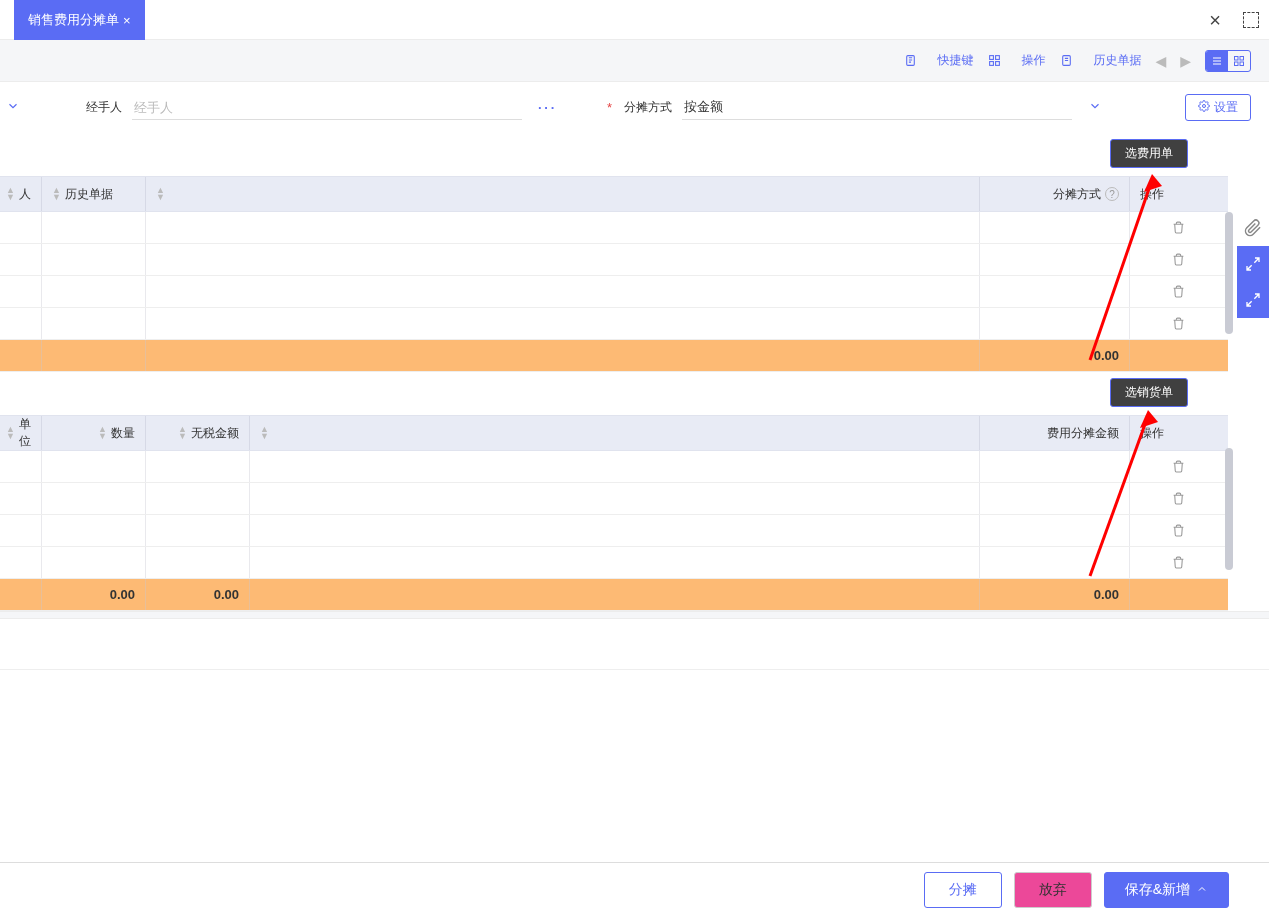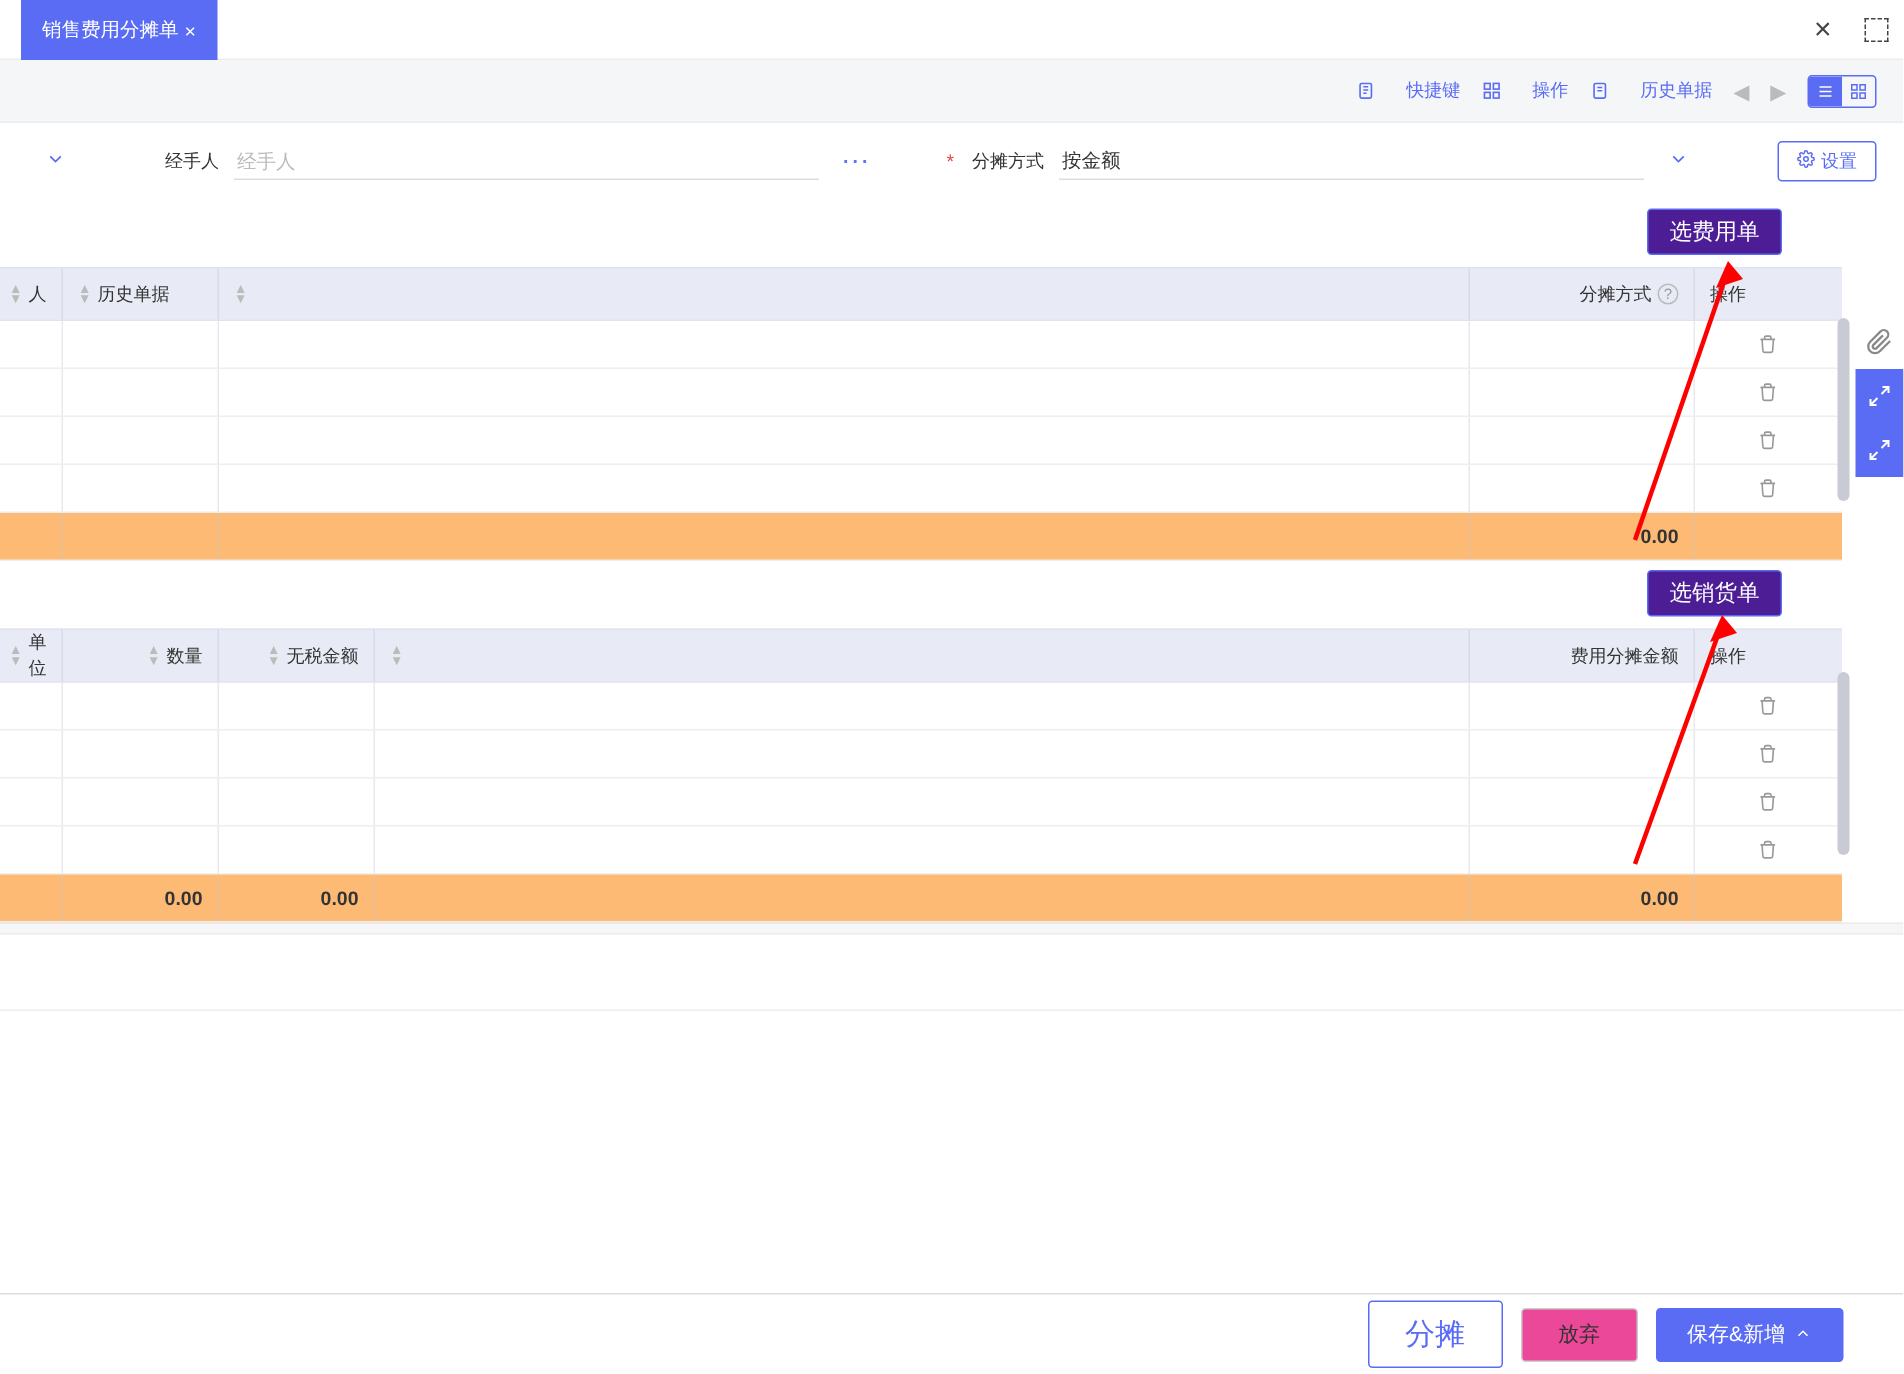--- a/index.html
+++ b/index.html
@@ -11,35 +11,35 @@
 .close-icon { font-size: 20px; color: #444; cursor: pointer; padding: 4px 8px; }
 .fullscreen-icon { width: 16px; height: 16px; border: 1.5px dashed #444; position: relative; cursor: pointer; }
 .toolbar { height: 42px; background: #f5f6f8; border-bottom: 1px solid #ececec; display: flex; align-items: center; justify-content: flex-end; gap: 14px; padding-right: 18px; font-size: 12px; }
 .t-item { display: flex; align-items: center; gap: 20px; color: #5a6cf4; cursor: pointer; }
 .t-item .ic { width: 14px; height: 14px; display: inline-flex; align-items: center; justify-content: center; }
 .arrow { color: #bbb; cursor: pointer; font-size: 14px; }
 .view-toggle { display: flex; border: 1px solid #5a6cf4; border-radius: 3px; overflow: hidden; }
 .view-toggle span { width: 22px; height: 20px; display: flex; align-items: center; justify-content: center; cursor: pointer; }
 .view-toggle .active { background: #5a6cf4; color: #fff; }
 .view-toggle .inactive { color: #5a6cf4; }
-.filters { display: flex; align-items: center; padding: 12px 18px 12px 0; gap: 0; margin-left: 24px; }
+.filters { display: flex; align-items: center; padding: 12px 18px 12px 0; gap: 0; }
 .fld-chev { width: 26px; color: #5a6cf4; text-align: center; font-size: 14px; cursor: pointer; }
 .fld { display: flex; align-items: center; gap: 10px; }
 .fld .lab { font-size: 12px; color: #333; }
 .fld .star { color: #e54545; margin-right: 2px; }
 .fld-input { border: none; border-bottom: 1px solid #ddd; font-size: 13px; color: #333; background: transparent; padding: 4px 2px; }
 .fld-handler .fld-input { width: 390px; }
 .fld-method .fld-input { width: 390px; }
 .more-dots { color: #5a6cf4; cursor: pointer; letter-spacing: 2px; font-weight: bold; margin-left: 6px; margin-right: 40px; }
 .fld-method { margin-left: 10px; }
 .fld-method .chev { color: #5a6cf4; margin-left: 6px; cursor: pointer; }
 .filters-right { margin-left: auto; }
 .btn-outline { border: 1px solid #5a6cf4; color: #5a6cf4; background: #fff; padding: 4px 12px; border-radius: 3px; font-size: 12px; cursor: pointer; display: inline-flex; align-items: center; gap: 4px; }
-.btn-primary { background: #4c1d95; color: #fff; border: 1px solid #5a6cf4; padding: 5px 14px; border-radius: 3px; font-size: 15px; cursor: pointer; }
-.btn-ghost { background: #fff; color: #5a6cf4; border: 1px solid #5a6cf4; padding: 8px 24px; border-radius: 3px; font-size: 20px; cursor: pointer; }
+.btn-primary { background: #404040; color: #fff; border: 1px solid #5a6cf4; padding: 5px 14px; border-radius: 3px; font-size: 12px; cursor: pointer; }
+.btn-ghost { background: #fff; color: #5a6cf4; border: 1px solid #5a6cf4; padding: 8px 24px; border-radius: 3px; font-size: 14px; cursor: pointer; }
 .btn-ghost-gray { background: #ec4899; color: #333; border: 1px solid #ccc; padding: 8px 24px; border-radius: 3px; font-size: 14px; cursor: pointer; }
 .btn-primary-big { background: #5a6cf4; color: #fff; border: 1px solid #5a6cf4; padding: 8px 20px; border-radius: 3px; font-size: 14px; cursor: pointer; display: inline-flex; align-items: center; gap: 6px; }
 .section-head { display: flex; justify-content: flex-end; padding: 6px 40px 8px 0; }
 .grid { display: flex; flex-direction: column; }
 .grid-header { display: flex; background: #e8ebf5; height: 36px; align-items: center; font-size: 12px; color: #333; border-top: 1px solid #e0e3ee; border-bottom: 1px solid #e0e3ee; }
 .grid-row { display: flex; height: 32px; align-items: center; border-bottom: 1px solid #eee; }
 .grid-row.sum { background: #fdba74; font-weight: bold; justify-content: center; }
 .col { padding: 0 10px; border-right: 1px solid rgba(200,200,210,0.4); height: 100%; display: flex; align-items: center; }
 .grid-header .col { border-right-color: #d6d9e6; }
 .col.right { justify-content: flex-end; }

